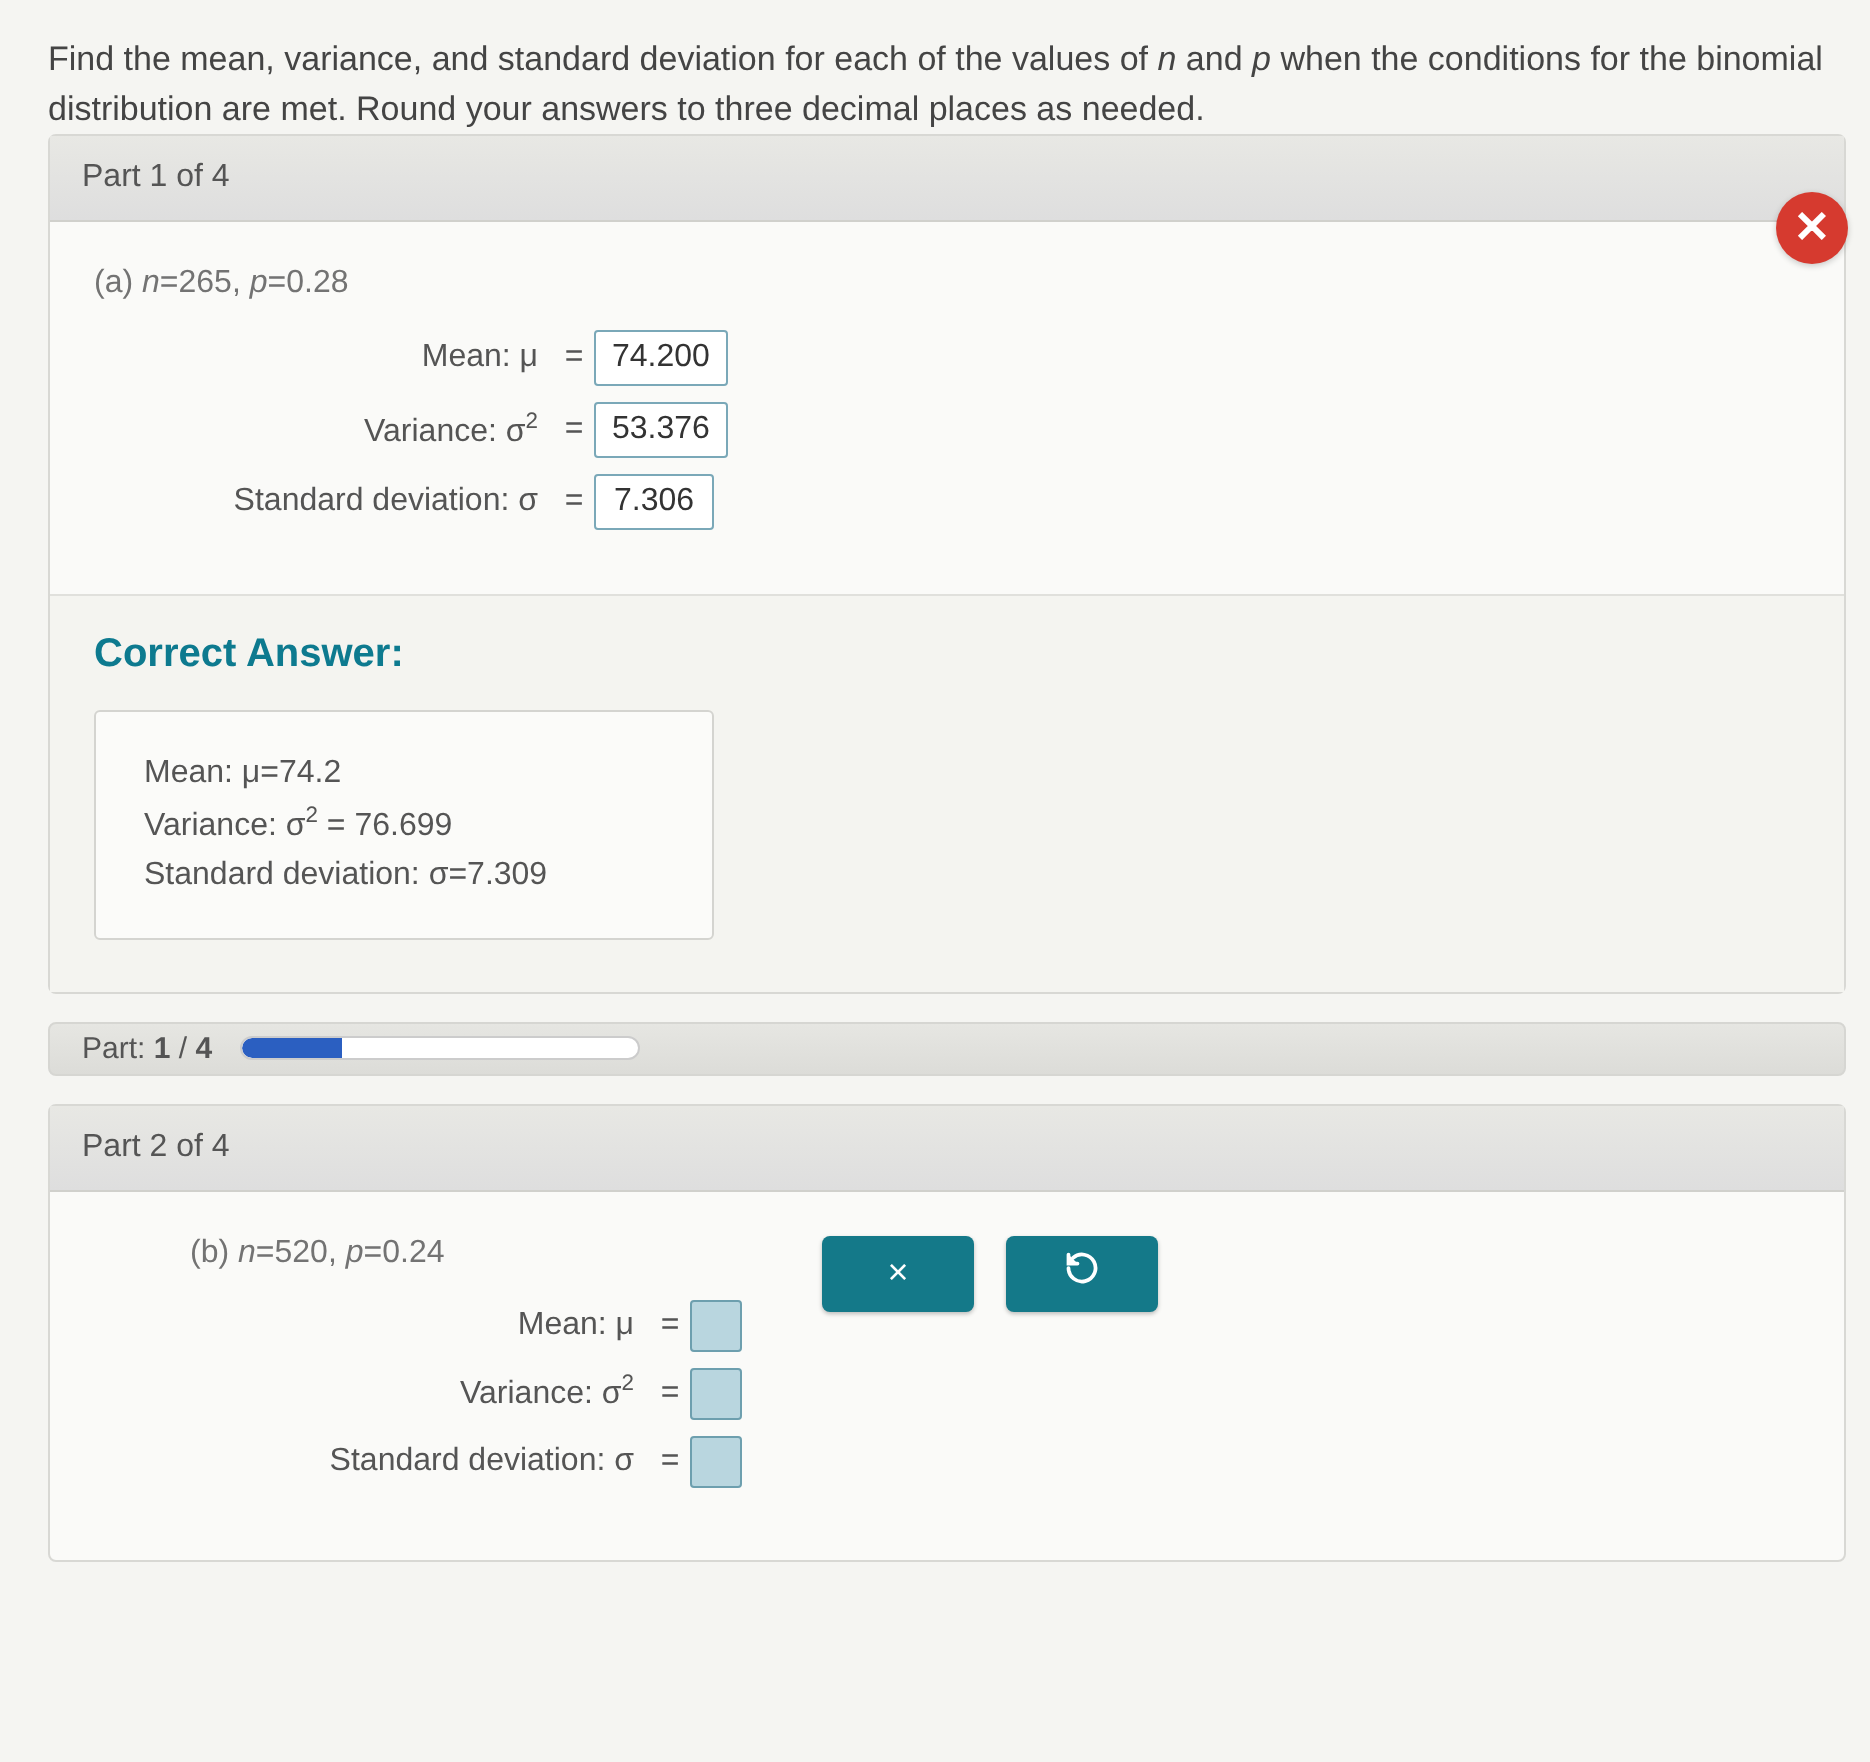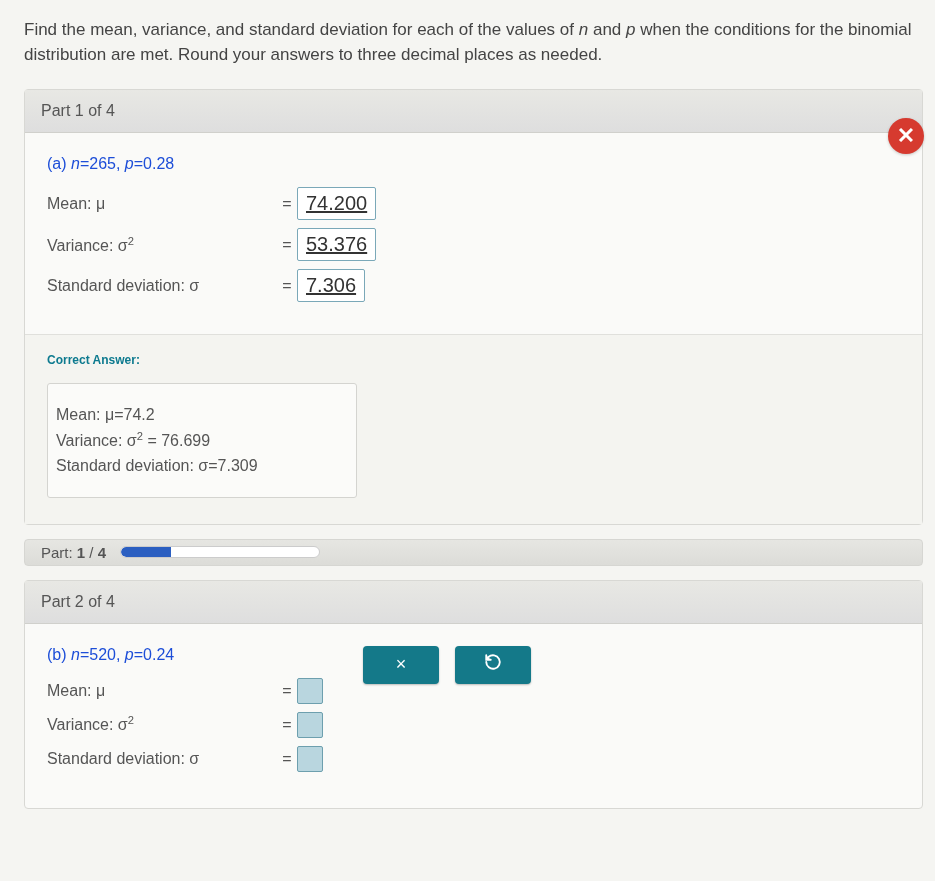--- a/index.html
+++ b/index.html
@@ -8,89 +8,88 @@
     background: #f5f5f2;
     color: #333;
     width: 935px;
     height: 881px;
     padding: 18px 12px 12px 24px;
   }
   .question-text {
     font-size: 17px;
     line-height: 1.45;
     color: #444;
-    margin-bottom: 22px;
   }
   .italic { font-style: italic; }
   .part-container {
     border: 1px solid #d8d8d4;
     border-radius: 4px;
     background: #fafaf8;
     margin-bottom: 14px;
     position: relative;
     overflow: visible;
   }
   .part-header {
     background: linear-gradient(#e8e8e4, #dedede);
     padding: 12px 16px;
     font-size: 16px;
     color: #555;
     border-bottom: 1px solid #d0d0cc;
   }
   .part-body { padding: 22px 22px 24px 22px; }
   .sub-label {
     font-size: 16px;
-    color: #1d4ed8;
+    color: #737373;
     margin-bottom: 14px;
   }
   .answer-rows { margin-left: 0; }
   .answer-row {
     display: flex;
     align-items: center;
     margin-bottom: 8px;
     font-size: 16px;
     color: #555;
   }
   .answer-label {
     width: 230px;
+    text-align: right;
     padding-right: 8px;
   }
   .eq { width: 20px; text-align: center; }
   .answer-box {
     border: 1px solid #7aa8b8;
     background: #fff;
     padding: 4px 8px;
     min-width: 60px;
     text-align: center;
-    font-size: 20px;
+    font-size: 16px;
     color: #333;
     border-radius: 2px;
-    text-decoration: underline;
   }
   .answer-box.empty {
     background: #b9d6df;
     border: 1px solid #6d9fae;
     width: 26px; height: 26px; min-width: 0; padding: 0;
   }
   .correct-section {
     border-top: 1px solid #e0e0dc;
     padding: 18px 22px 26px 22px;
     background: #f4f4f0;
   }
   .correct-title {
     color: #0d7a8f;
     font-weight: bold;
-    font-size: 12px;
+    font-size: 20px;
     margin-bottom: 16px;
   }
   .correct-box {
     border: 1px solid #d4d4d0;
     background: #fbfbf9;
     border-radius: 3px;
-    padding: 16px 8px;
+    padding: 16px 24px;
     display: inline-block;
     min-width: 310px;
   }
   .correct-box p {
     font-size: 16px;
     color: #555;
     margin: 6px 0;
   }
   .progress-bar-row {
     background: linear-gradient(#e6e6e2, #dcdcd8);
@@ -201,21 +200,21 @@
     <span>Part: </span><b>1</b><span> / </span><b>4</b>
   </span>
   <div class="progress-track">
     <div class="progress-fill"></div>
   </div>
 </div>
 
 <div class="part-container">
   <div class="part-header">Part 2 of 4</div>
   <div class="part2-body">
-    <div style="flex:0 0 auto;">
+    <div style="flex:0 0 auto;margin-left:48px;">
       <div class="sub-label">
         <span>(b) </span><span class="italic">n</span><span>=520, </span><span class="italic">p</span><span>=0.24</span>
       </div>
       <div class="answer-rows">
         <div class="answer-row">
           <span class="answer-label">Mean: μ</span>
           <span class="eq">=</span>
           <span class="answer-box empty"></span>
         </div>
         <div class="answer-row">

